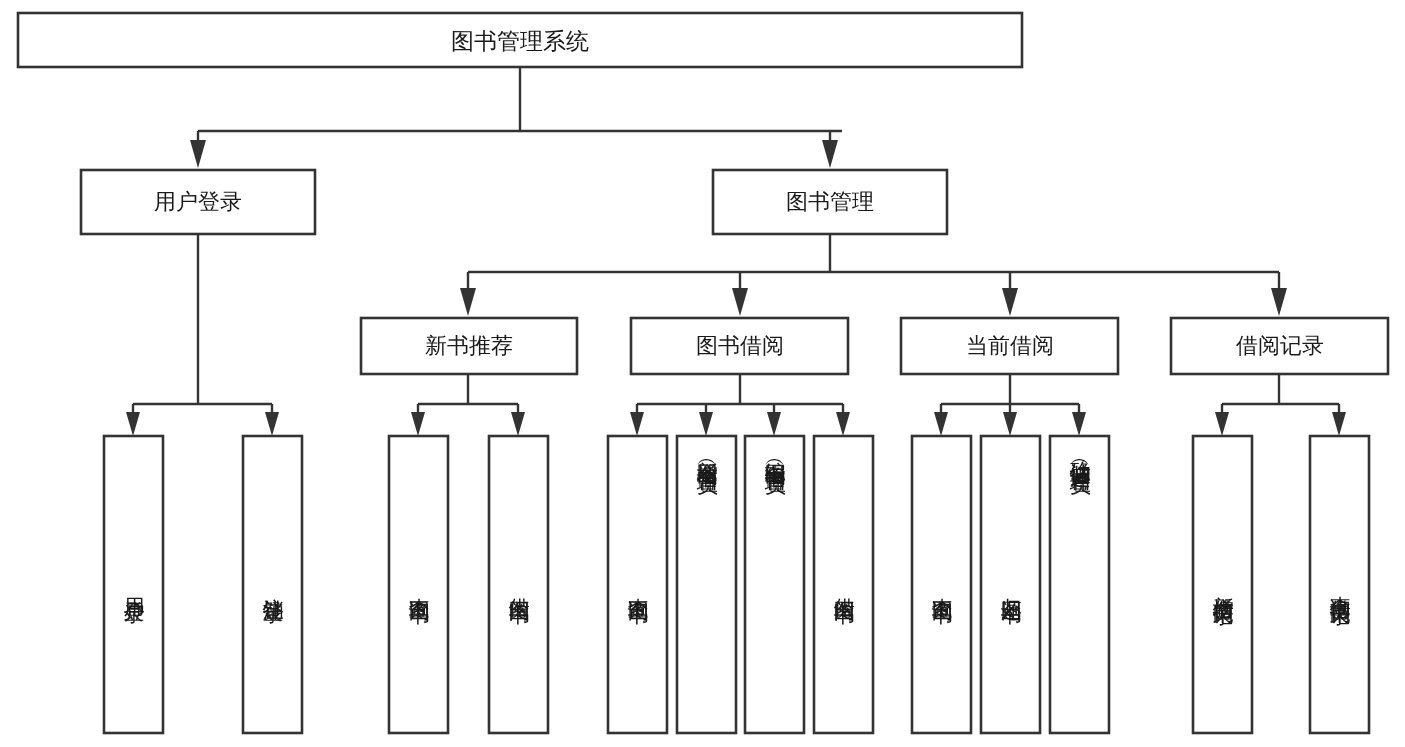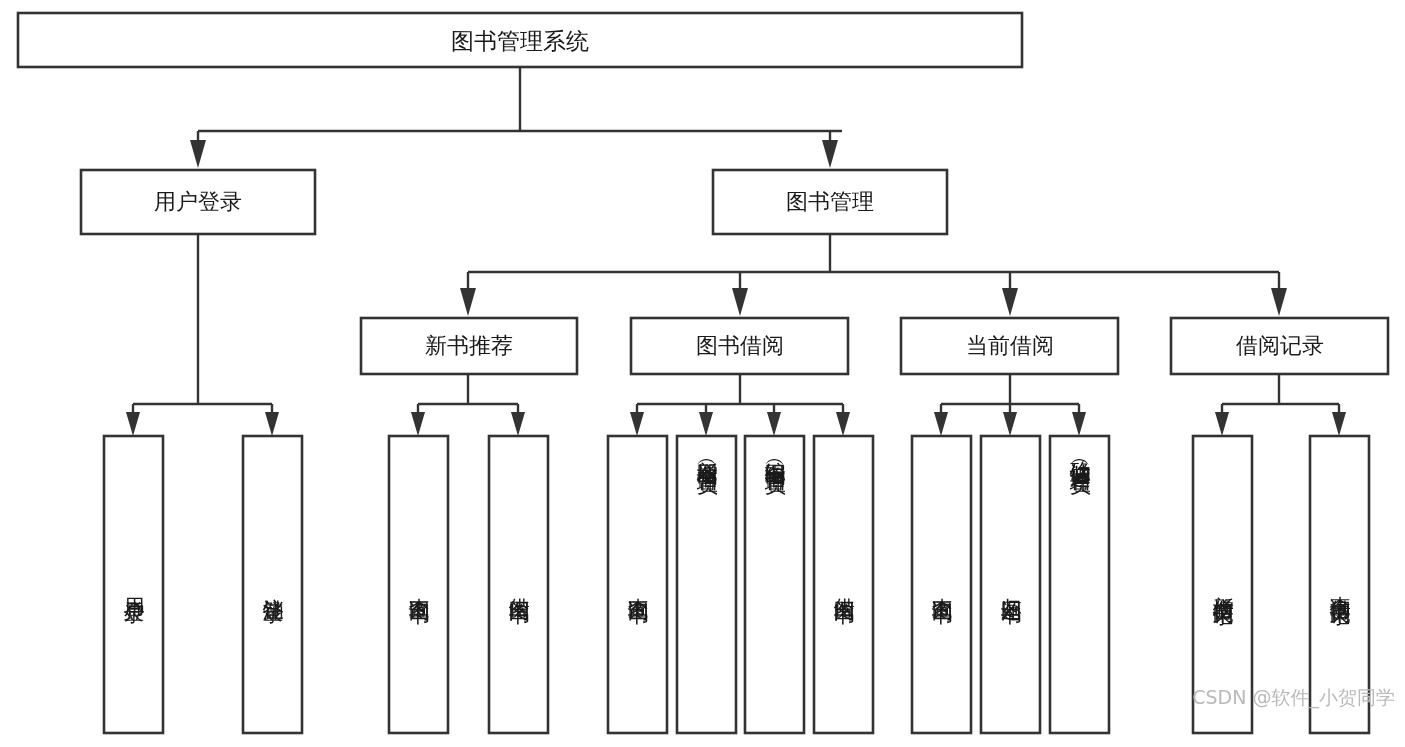--- a/index.html
+++ b/index.html
@@ -237,14 +237,13 @@
     <span class="leaf-label" style="margin-top:8px;">确认归还（管理员）</span>
   </div>
 
   <div class="leaf-label-wrap" style="left:1193px; top:436px; width:59px; height:297px;">
     <span class="leaf-label">新增借阅记录</span>
   </div>
   <div class="leaf-label-wrap" style="left:1310px; top:436px; width:59px; height:297px;">
     <span class="leaf-label">查询借阅记录</span>
   </div>
 
-  <div class="watermark">CSDN @软件_小贺同学</div>
 </div>
 
 </body></html>

